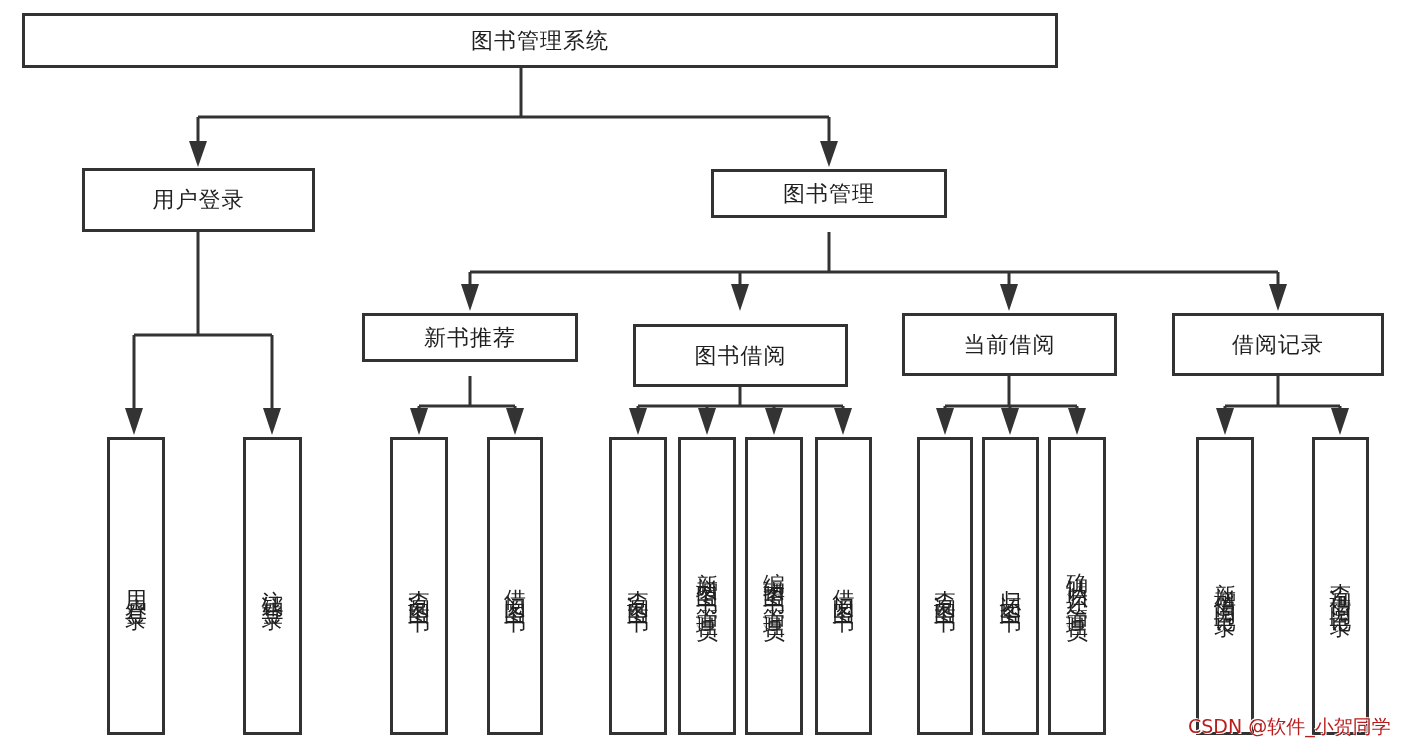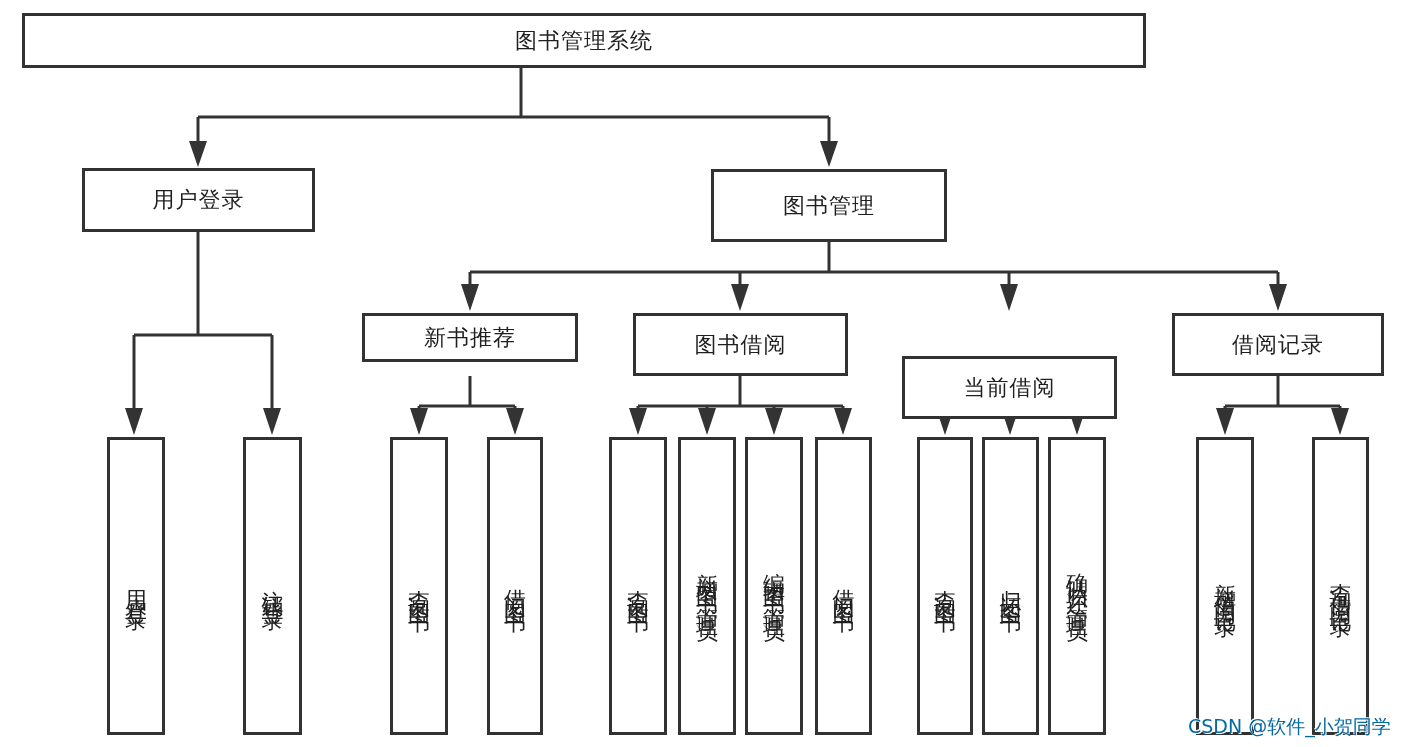--- a/index.html
+++ b/index.html
@@ -53,21 +53,21 @@
     letter-spacing: 7px;
     color: #1f1f1f;
     line-height: 1;
   }
   #watermark {
     position: absolute;
     left: 1188px;
     top: 714px;
     z-index: 2;
     font-size: 19px;
-    color: #0369a1;
+    color: #b91c1c;
     white-space: nowrap;
     text-shadow: 1px 1px 0 #ffffff, -1px -1px 0 #ffffff;
   }
 </style>
 </head>
 <body>
 
 <div id="stage">
 
   <svg id="wires" width="1405" height="747" viewBox="0 0 1405 747">
@@ -132,38 +132,38 @@
       <polygon points="765,408 783,408 774,435"></polygon>
       <polygon points="834,408 852,408 843,435"></polygon>
       <polygon points="936,408 954,408 945,435"></polygon>
       <polygon points="1001,408 1019,408 1010,435"></polygon>
       <polygon points="1068,408 1086,408 1077,435"></polygon>
       <polygon points="1216,408 1234,408 1225,435"></polygon>
       <polygon points="1331,408 1349,408 1340,435"></polygon>
     </g>
   </svg>
 
-  <div class="hbox" style="left:22px; top:13px; width:1124px; height:55px;">
+  <div class="hbox" style="left:22px; top:13px; width:1036px; height:55px;">
     <span class="label">图书管理系统</span>
   </div>
 
   <div class="hbox" style="left:82px; top:168px; width:233px; height:64px;">
     <span class="label">用户登录</span>
   </div>
-  <div class="hbox" style="left:711px; top:169px; width:236px; height:73px;">
+  <div class="hbox" style="left:711px; top:169px; width:236px; height:49px;">
     <span class="label">图书管理</span>
   </div>
 
   <div class="hbox" style="left:362px; top:313px; width:216px; height:49px;">
     <span class="label">新书推荐</span>
   </div>
-  <div class="hbox" style="left:633px; top:313px; width:215px; height:63px;">
+  <div class="hbox" style="left:633px; top:324px; width:215px; height:63px;">
     <span class="label">图书借阅</span>
   </div>
-  <div class="hbox" style="left:902px; top:313px; width:215px; height:63px;margin-top:43px;">
+  <div class="hbox" style="left:902px; top:313px; width:215px; height:63px;">
     <span class="label">当前借阅</span>
   </div>
   <div class="hbox" style="left:1172px; top:313px; width:212px; height:63px;font-family:Liberation Mono, monospace;">
     <span class="label">借阅记录</span>
   </div>
 
   <div class="vbox" style="left:107px; top:437px; width:58px; height:298px;">
     <span class="vlabel">用户登录</span>
   </div>
   <div class="vbox" style="left:243px; top:437px; width:59px; height:298px;">

